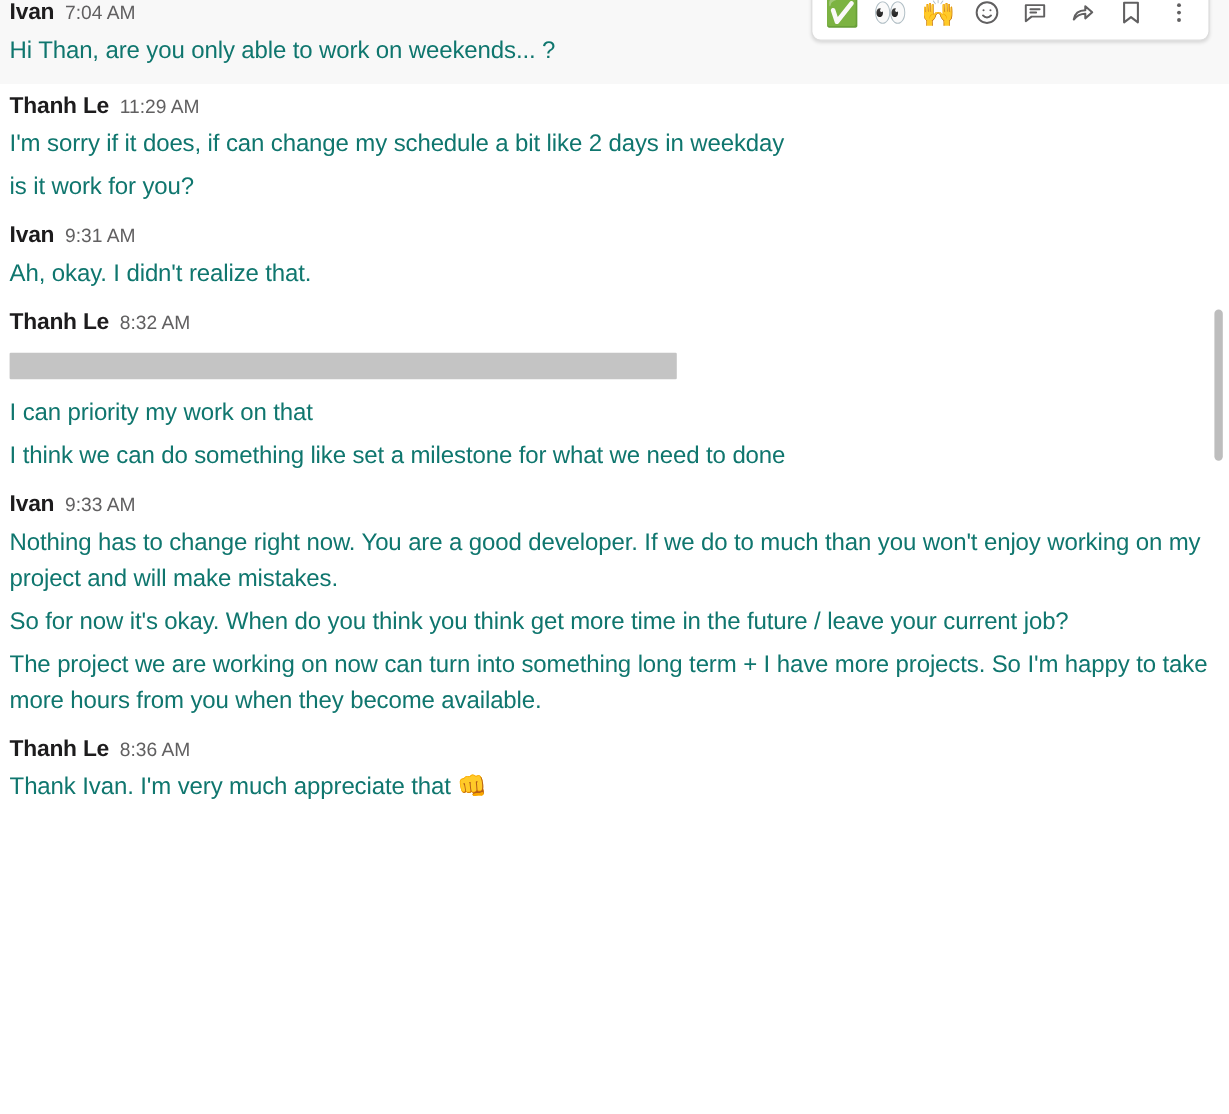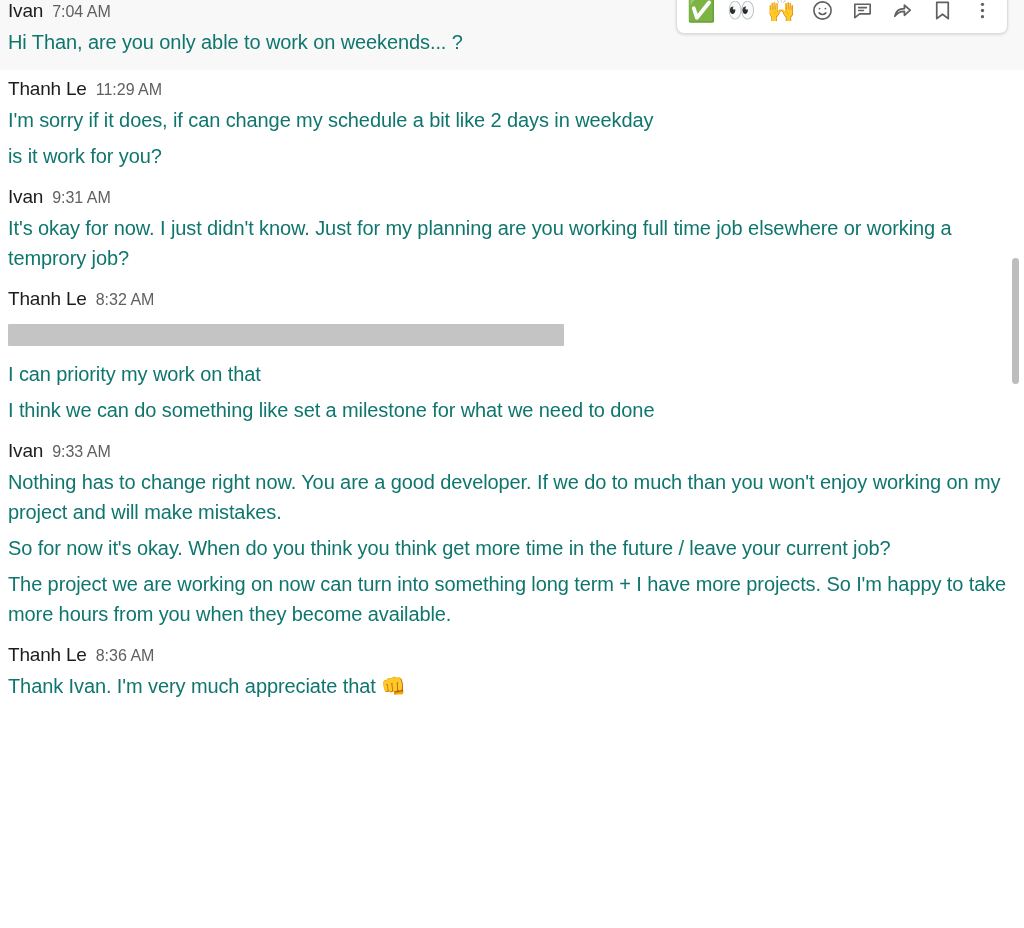--- a/index.html
+++ b/index.html
@@ -34,21 +34,21 @@
     padding: 0 8px;
   }
 
   .msg-header {
     display: flex;
     align-items: baseline;
     gap: 9px;
     padding: 0 0 2px 0;
   }
   .author {
-    font-weight: normal;
+    font-weight: bold;
     font-size: 19px;
     letter-spacing: -0.2px;
     color: #1d1c1d;
   }
   .time {
     font-size: 16px;
     color: #616061;
   }
 
   .line {
@@ -182,21 +182,21 @@
     </div>
     <div class="line">I'm sorry if it does, if can change my schedule a bit like 2 days in weekday</div>
     <div class="line">is it work for you?</div>
   </div>
 
   <div class="msg block">
     <div class="msg-header">
       <span class="author">Ivan</span>
       <span class="time">9:31 AM</span>
     </div>
-    <div class="line">It's okay for now. I just didn't know. Just for my planning are you working full time job elsewhere or working a temprory job?</div>
+    <div class="line">Ah, okay. I didn't realize that.</div>
   </div>
 
   <div class="msg block">
     <div class="msg-header">
       <span class="author">Thanh Le</span>
       <span class="time">8:32 AM</span>
     </div>
     <div class="redacted"></div>
     <div class="line">I can priority my work on that</div>
     <div class="line">I think we can do something like set a milestone for what we need to done</div>

